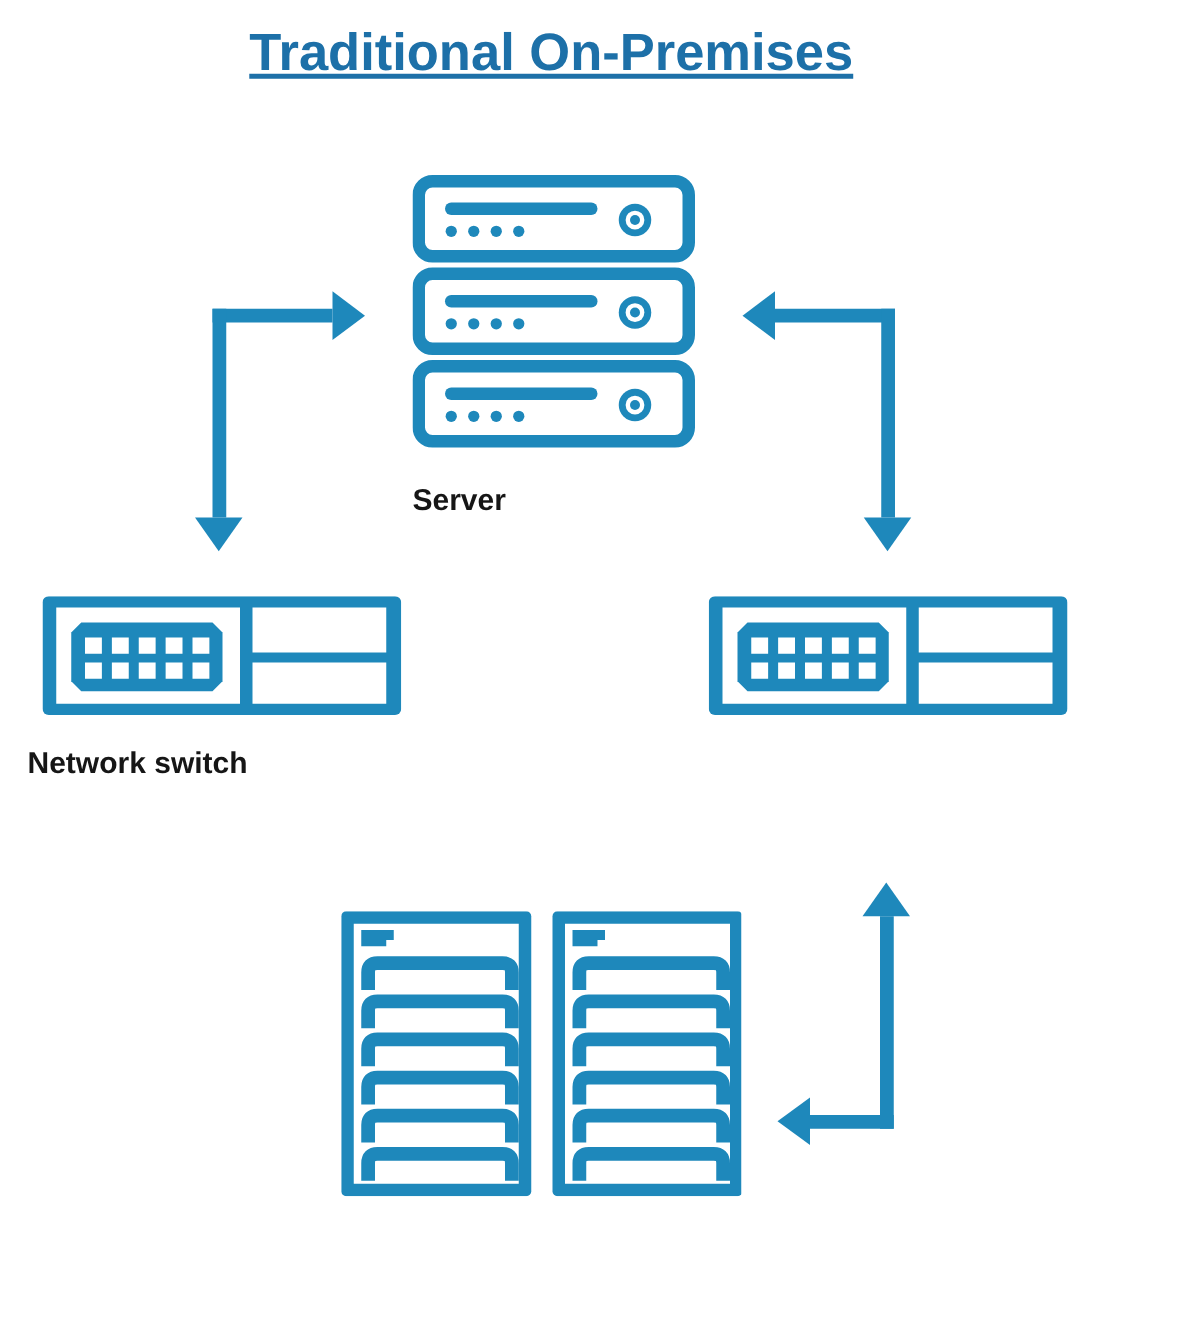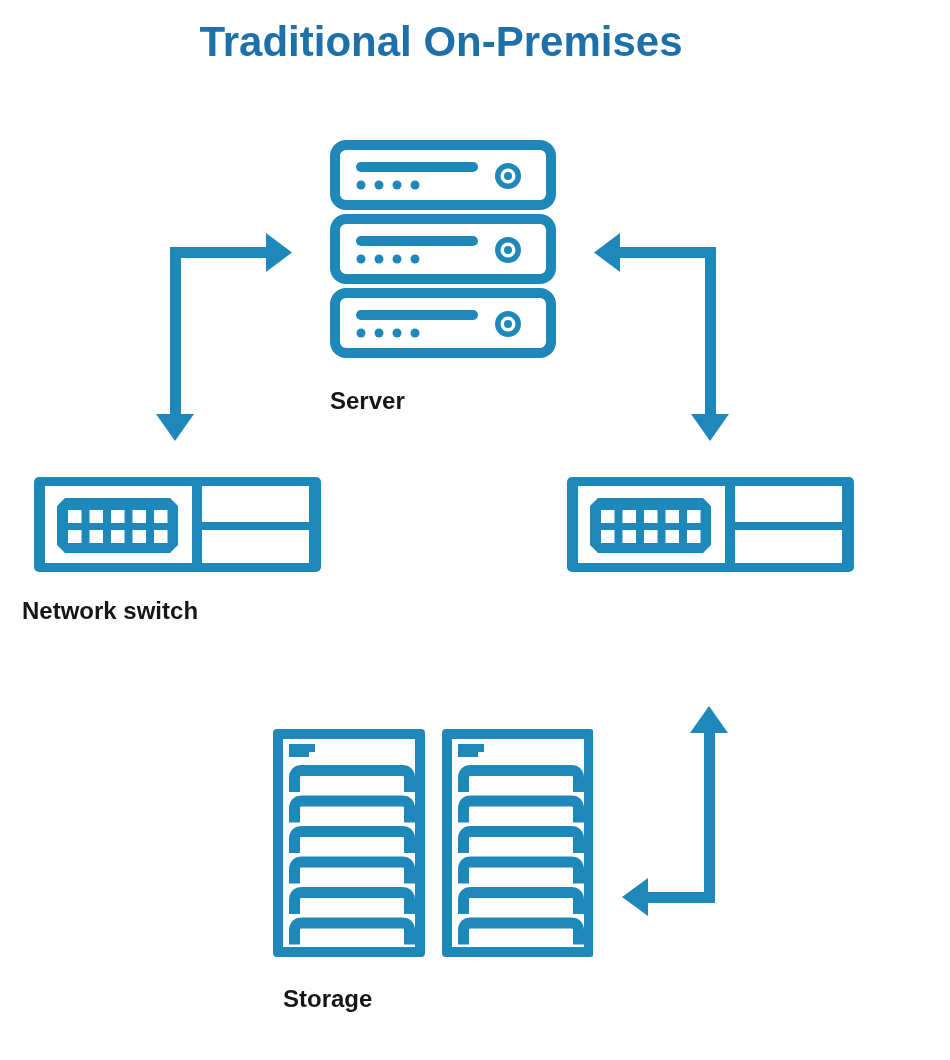--- a/index.html
+++ b/index.html
@@ -10,20 +10,21 @@
   html,body{margin:0;padding:0;background:#fff;}
   #canvas{
     position:relative;width:950px;height:1060px;background:#ffffff;
     font-family:"Liberation Sans", sans-serif;overflow:hidden;
   }
   .abs{position:absolute;}
   .title{
     left:0;top:18px;width:882px;text-align:center;
     font-size:42px;font-weight:bold;color:var(--title-color);
     letter-spacing:0px;
+    text-decoration:underline;
   }
   .node-label{
     text-align:left;font-weight:bold;color:var(--label-color);
     font-size:24px;line-height:40px;white-space:nowrap;
   }
   svg{display:block;}
   .acc{fill:var(--accent);}
   .wht{fill:#ffffff;}
   .stk{fill:none;stroke:var(--accent);}
 </style>
@@ -118,15 +119,14 @@
           <path d="M21.5,124 V110 Q21.5,102.5 29,102.5 H129 Q136.5,102.5 136.5,110 V124"></path>
           <path d="M21.5,154.5 V140.5 Q21.5,133 29,133 H129 Q136.5,133 136.5,140.5 V154.5"></path>
           <path d="M21.5,185 V171 Q21.5,163.5 29,163.5 H129 Q136.5,163.5 136.5,171 V185"></path>
           <path d="M21.5,215.5 V201.5 Q21.5,194 29,194 H129 Q136.5,194 136.5,201.5 V215.5"></path>
         </g>
       </g>
     </defs>
     <use href="#storage-rack"></use>
     <use href="#storage-rack" x="169"></use>
   </svg>
-  <div class="abs node-label" style="left:283px;top:979px;width:300px">Storage</div>
 
 </div>
 
 </body></html>

